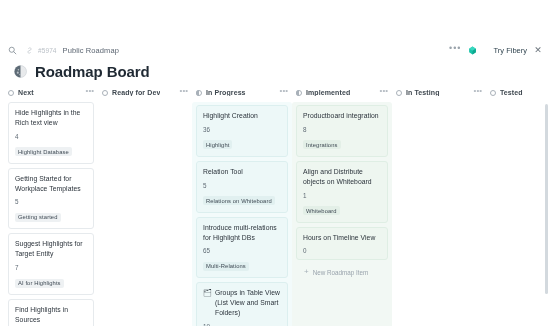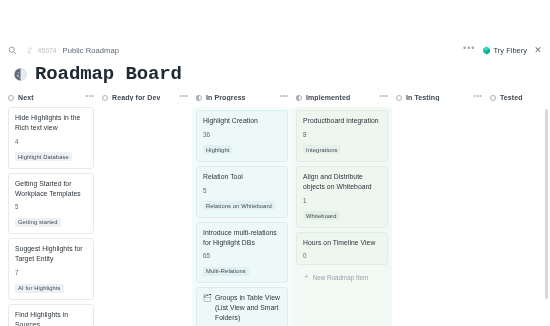--- a/index.html
+++ b/index.html
@@ -26,38 +26,38 @@
     display: flex; align-items: center; gap: 3px;
     font-size: 6.5px; color: #b9bfc6; letter-spacing: .1px;
   }
   .doc-chip .num { color: #b9bfc6; }
   .breadcrumb {
     font-size: 7.5px; color: #5c6672; letter-spacing: .1px;
   }
   .tb-spacer { flex: 1 1 auto; }
   .tb-dots { font-size: 9px; color: #9aa3ab; letter-spacing: 1px; line-height: 1; padding-bottom: 3px; }
   .try-btn {
-    display: flex; align-items: center; gap: 3px;
+    display: flex; align-items: center; gap: 17px;
     font-size: 7.5px; color: #30444f; white-space: nowrap;
   }
   .try-logo { width: 9px; height: 9px; flex: 0 0 auto; }
   .tb-close { font-size: 9px; color: #6c757d; line-height: 1; width: 10px; text-align: center; }
 
   
   .title-row {
     display: flex; align-items: center; gap: 7px;
     padding: 3px 7px 6px 12px;
   }
   .title-emoji {
     width: 16px; height: 16px; flex: 0 0 auto;
     display: flex; align-items: center; justify-content: center;
     font-size: 13px; line-height: 1;
   }
   .board-title {
-    font-size: 19px; font-weight: bold; color: #1f2933; letter-spacing: -0.1px; font-family: Liberation Mono, monospace;
+    font-size: 15px; font-weight: bold; color: #1f2933; letter-spacing: -0.1px;
   }
 
   
   .board-wrap {
     position: relative;
     height: 288px;
     overflow: hidden;
   }
   .board {
     display: flex;

